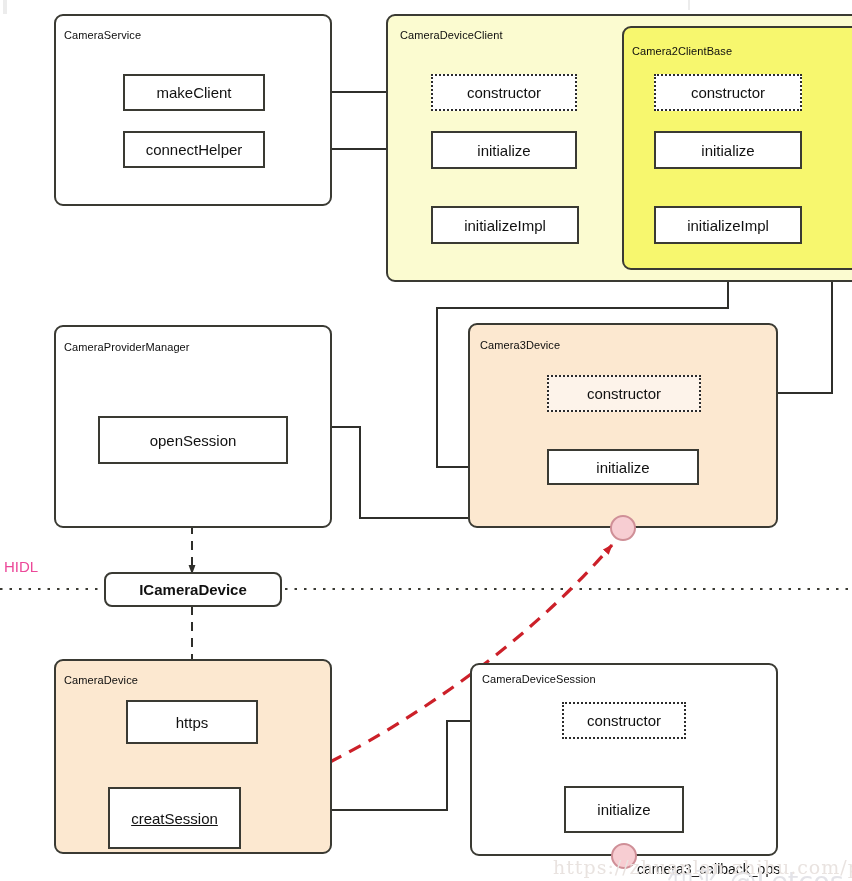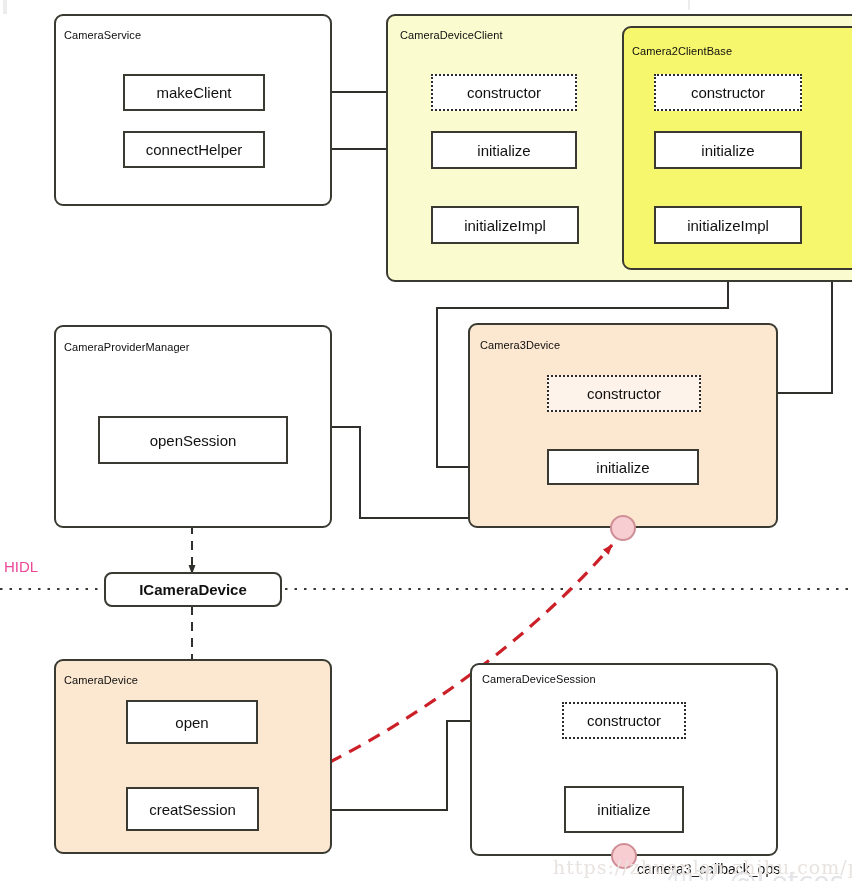--- a/index.html
+++ b/index.html
@@ -105,22 +105,22 @@
   <div class="node dotted" style="left:547px;top:375px;width:154px;height:37px;background:#fdf3ea;">constructor</div>
   <div class="node" style="left:547px;top:449px;width:152px;height:36px;">initialize</div>
 
   <div class="dot" style="left:610px;top:515px;"></div>
 
   <div class="hidl" style="left:4px;top:558px;">HIDL</div>
   <div class="pill" style="left:104px;top:572px;width:178px;height:35px;">ICameraDevice</div>
 
   <div class="grp" style="left:54px;top:659px;width:278px;height:195px;background:#fce8d0;"></div>
   <div class="grp-title" style="left:64px;top:674px;">CameraDevice</div>
-  <div class="node" style="left:126px;top:700px;width:132px;height:44px;">open</div>
-  <div class="node" style="left:126px;top:787px;width:133px;height:44px;">creatSession</div>
+  <div class="node" style="left:126px;top:700px;width:132px;height:44px;">https</div>
+  <div class="node" style="left:108px;top:787px;width:133px;height:62px;text-decoration:underline;">creatSession</div>
 
   <div class="grp" style="left:470px;top:663px;width:308px;height:193px;background:#ffffff;"></div>
   <div class="grp-title" style="left:482px;top:673px;">CameraDeviceSession</div>
   <div class="node dotted" style="left:562px;top:702px;width:124px;height:37px;">constructor</div>
   <div class="node" style="left:564px;top:786px;width:120px;height:47px;">initialize</div>
 
   <div class="dot" style="left:611px;top:843px;"></div>
   <div class="lbl" style="left:637px;top:861px;">camera3_callback_ops</div>
 
   <div class="wm1" style="left:667px;top:823px;margin-top:41px;">知乎 @Letcos</div>

